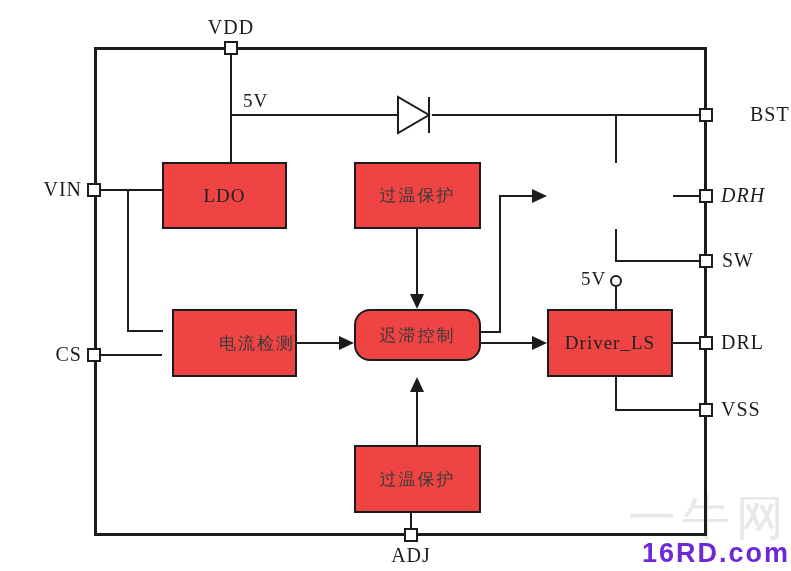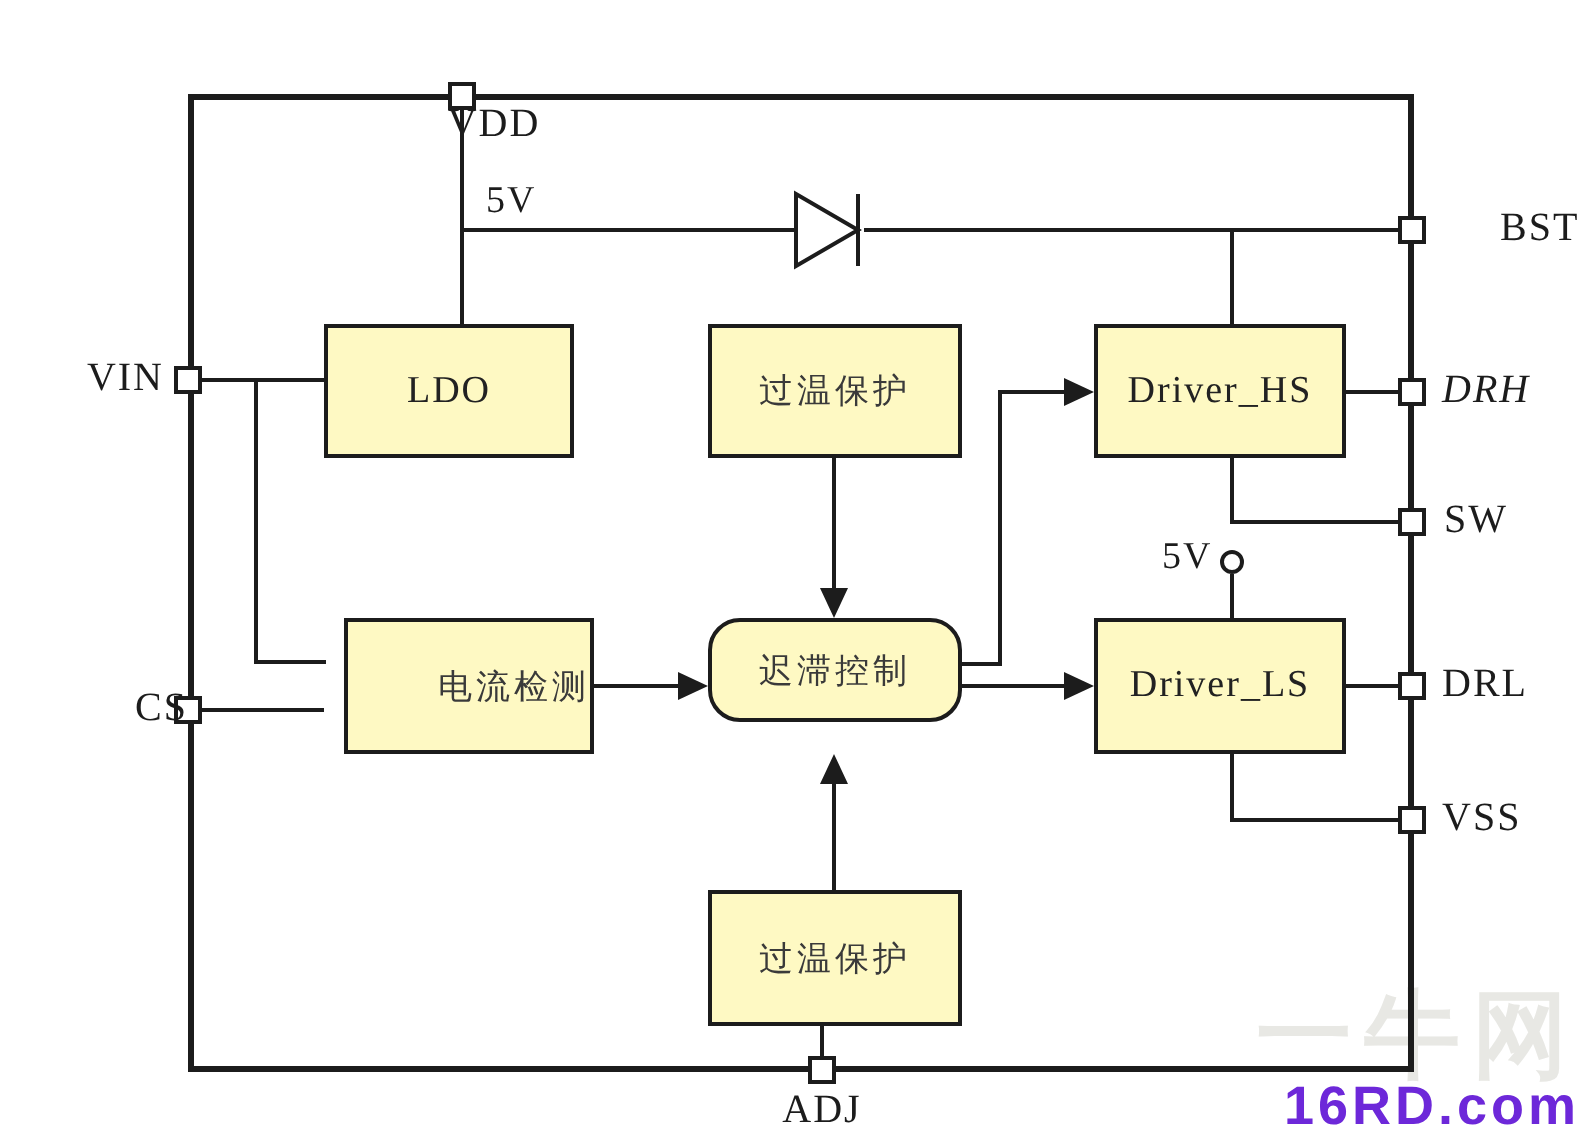--- a/index.html
+++ b/index.html
@@ -3,39 +3,39 @@
 <meta charset="utf-8">
 <style>
   html,body{margin:0;padding:0;background:#fff;}
   #canvas{
     position:relative;width:791px;height:571px;background:#ffffff;overflow:hidden;
     font-family:"Liberation Serif","DejaVu Serif",serif;color:#1c1c1c;
   }
   .abs{position:absolute;}
   .line{position:absolute;background:#1c1c1c;}
   .box{
-    position:absolute;border:2px solid #1c1c1c;background:#fef9c3;
+    position:absolute;border:2px solid #1c1c1c;background:#ef4444;
     display:flex;align-items:center;justify-content:center;box-sizing:border-box;
     font-size:19px;letter-spacing:1px;color:#222;
   }
   .box.cn{font-size:17px;letter-spacing:2px;color:#3a3a3a;}
   .pin{
     position:absolute;width:14px;height:14px;background:#ffffff;
     border:2px solid #1c1c1c;box-sizing:border-box;
   }
   .pinlabel{position:absolute;font-size:20px;letter-spacing:1px;white-space:nowrap;}
   .ra{text-align:right;}
   .ctr{text-align:center;}
   .arrow{position:absolute;width:0;height:0;}
   .arrow.right{border-top:7px solid transparent;border-bottom:7px solid transparent;border-left:15px solid #1c1c1c;}
   .arrow.down{border-left:7px solid transparent;border-right:7px solid transparent;border-top:15px solid #1c1c1c;}
   .arrow.up{border-left:7px solid transparent;border-right:7px solid transparent;border-bottom:15px solid #1c1c1c;}
   .terminal{position:absolute;width:12px;height:12px;border:2px solid #1c1c1c;border-radius:50%;background:#fff;box-sizing:border-box;}
   .wm1{position:absolute;left:628px;top:486px;font-family:"Liberation Sans","DejaVu Sans",sans-serif;
-       font-weight:bold;font-size:48px;color:#e8e8e4;letter-spacing:6px;white-space:nowrap;}
+       font-weight:normal;font-size:48px;color:#e8e8e4;letter-spacing:6px;white-space:nowrap;}
   .wm2{position:absolute;left:642px;top:538px;font-family:"Liberation Sans","DejaVu Sans",sans-serif;
        font-weight:bold;font-size:27px;color:#6d28d9;letter-spacing:2px;white-space:nowrap;}
 </style>
 </head>
 <body>
 
 <div id="canvas">
 
   <div class="wm1">一牛网</div>
   <div class="wm2">16RD.com</div>
@@ -84,23 +84,20 @@
   </svg>
 
   <div class="terminal" style="left:610px;top:275px;"></div>
 
   <div class="box" style="left:162px;top:162px;width:125px;height:67px;">
     <span>LDO</span>
   </div>
   <div class="box cn" style="left:354px;top:162px;width:127px;height:67px;">
     <span>过温保护</span>
   </div>
-  <div class="box" style="left:547px;top:162px;width:126px;height:67px;">
-    <span>Driver_HS</span>
-  </div>
   <div class="box cn" style="left:172px;top:309px;width:125px;height:68px;justify-content:flex-end;">
     <span>电流检测</span>
   </div>
   <div class="box cn" style="left:354px;top:309px;width:127px;height:52px;border-radius:16px;">
     <span>迟滞控制</span>
   </div>
   <div class="box" style="left:547px;top:309px;width:126px;height:68px;">
     <span>Driver_LS</span>
   </div>
   <div class="box cn" style="left:354px;top:445px;width:127px;height:68px;">
@@ -110,23 +107,23 @@
   <div class="pin" style="left:224px;top:41px;"></div>
   <div class="pin" style="left:87px;top:183px;"></div>
   <div class="pin" style="left:87px;top:348px;"></div>
   <div class="pin" style="left:699px;top:108px;"></div>
   <div class="pin" style="left:699px;top:189px;"></div>
   <div class="pin" style="left:699px;top:254px;"></div>
   <div class="pin" style="left:699px;top:336px;"></div>
   <div class="pin" style="left:699px;top:403px;"></div>
   <div class="pin" style="left:404px;top:528px;"></div>
 
-  <div class="pinlabel ctr" style="left:212px;top:16px;width:70px;margin-top:35px;">VDD</div>
+  <div class="pinlabel ctr" style="left:196px;top:16px;width:70px;">VDD</div>
   <div class="pinlabel ra" style="left:20px;top:178px;width:62px;">VIN</div>
-  <div class="pinlabel ra" style="left:32px;top:343px;width:62px;">CS</div>
+  <div class="pinlabel ra" style="left:20px;top:343px;width:62px;">CS</div>
   <div class="pinlabel" style="left:750px;top:103px;">BST</div>
   <div class="pinlabel" style="left:721px;top:184px;font-style:italic;">DRH</div>
   <div class="pinlabel" style="left:722px;top:249px;">SW</div>
   <div class="pinlabel" style="left:721px;top:331px;">DRL</div>
   <div class="pinlabel" style="left:721px;top:398px;">VSS</div>
   <div class="pinlabel ctr" style="left:376px;top:544px;width:70px;">ADJ</div>
 
   <div class="pinlabel" style="left:243px;top:90px;font-size:19px;">5V</div>
   <div class="pinlabel" style="left:581px;top:268px;font-size:19px;">5V</div>
 

